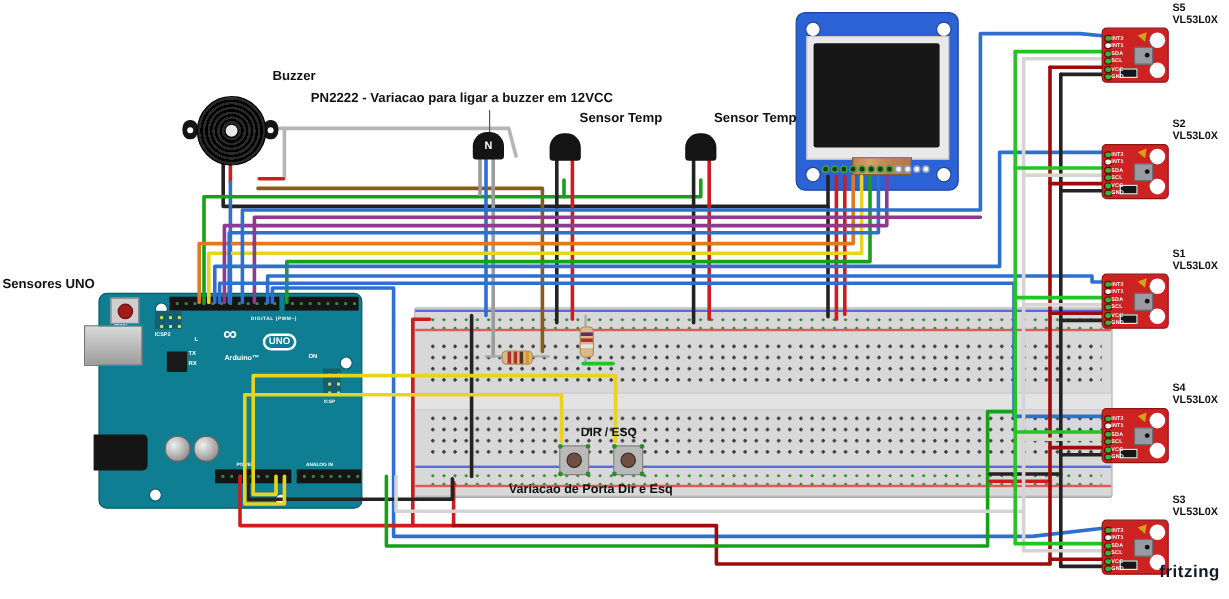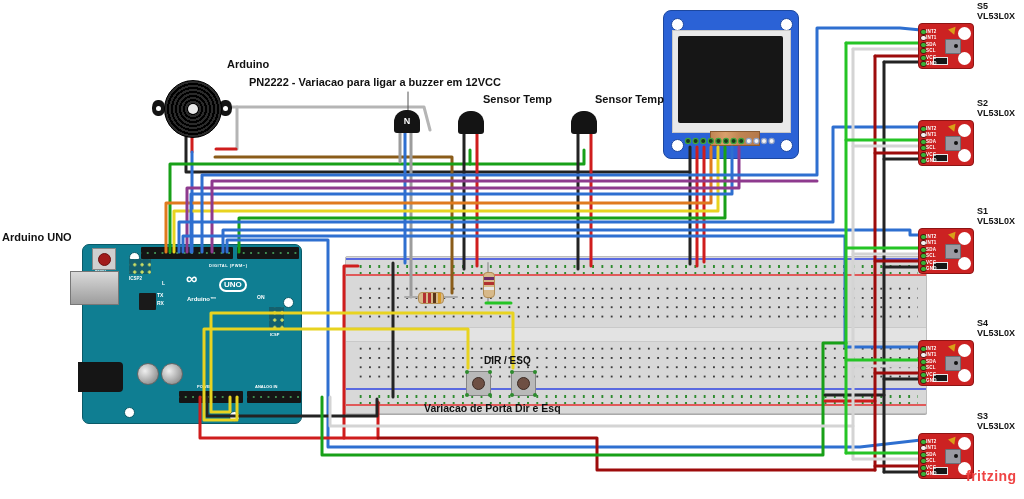--- a/index.html
+++ b/index.html
@@ -76,21 +76,21 @@
   .vl .hole{position:absolute;left:39px;width:13px;height:13px;border-radius:50%;background:#fff}
   .vl .chip{position:absolute;left:26px;top:15px;width:14px;height:13px;background:#9a9aa2;border:1px solid #6d6d75}
   .vl .chip i{position:absolute;right:2px;top:4px;width:4px;height:4px;background:#111;border-radius:50%}
   .vl .tri{position:absolute;left:30px;top:4px;width:0;height:0;border-left:4px solid transparent;
       border-right:4px solid transparent;border-bottom:7px solid #d8a018;transform:rotate(160deg)}
   .vl .smd{position:absolute;left:14px;top:33px;width:13px;height:6px;background:#161616;border:1px solid #e6e6e6}
   .vl .pin{position:absolute;left:1px;width:4.5px;height:4.5px;border-radius:50%;border:0.5px solid #5e0b0b}
   .vl .plabel{position:absolute;left:7px;color:#fff;font-size:4.5px;font-weight:bold;line-height:5px;letter-spacing:0.2px}
   .shead{position:absolute;font-size:9px;font-weight:bold;color:#111;line-height:9.5px;z-index:50}
 
-  .watermark{color:#ef4444;font-size:14px;font-weight:bold;letter-spacing:0.5px}
+  .watermark{color:#0f172a;font-size:14px;font-weight:bold;letter-spacing:0.5px}
 </style>
 </head>
 <body>
 
 <svg id="wires" width="1024" height="499">
     <polyline points="186,130 186,172 690,172" fill="none" stroke="#232323" stroke-width="3" stroke-linejoin="round" stroke-linecap="round"></polyline>
     <polyline points="690,147 690,264" fill="none" stroke="#232323" stroke-width="3" stroke-linejoin="round" stroke-linecap="round"></polyline>
     <polyline points="192,130 192,152" fill="none" stroke="#cf1d1d" stroke-width="3" stroke-linejoin="round" stroke-linecap="round"></polyline>
     <polyline points="192,152 192,252" fill="none" stroke="#2e6fd0" stroke-width="3" stroke-linejoin="round" stroke-linecap="round"></polyline>
     <polyline points="230,107 424,107 430,130" fill="none" stroke="#b5b5b5" stroke-width="3" stroke-linejoin="round" stroke-linecap="round"></polyline>
@@ -261,23 +261,23 @@
 <div class="abs tft">
   <div class="hole" style="left:7px;top:7px"></div>
   <div class="hole" style="left:116px;top:7px"></div>
   <div class="hole" style="left:7px;top:128px"></div>
   <div class="hole" style="left:116px;top:128px"></div>
   <div class="bez"></div>
   <div class="scr"></div>
   <div class="flex"></div>
 </div>
 
-<div class="lbl" style="left:2px;top:231px;font-size:11px">Arduino UNO</div>
-<div class="lbl" style="left:227px;top:58px;font-size:11px">Arduino</div>
-<div class="lbl" style="left:249px;top:76px;font-size:11px">PN2222 - Variacao para ligar a buzzer em 12VCC</div>
+<div class="lbl" style="left:2px;top:231px;font-size:11px">Sensores UNO</div>
+<div class="lbl" style="left:227px;top:58px;font-size:11px">Buzzer</div>
+<div class="lbl" style="left:259px;top:76px;font-size:11px">PN2222 - Variacao para ligar a buzzer em 12VCC</div>
 <div class="lbl" style="left:483px;top:93px;font-size:11px">Sensor Temp</div>
 <div class="lbl" style="left:595px;top:93px;font-size:11px">Sensor Temp</div>
 <div class="lbl" style="left:484px;top:355px;font-size:10px">DIR / ESQ</div>
 <div class="lbl" style="left:424px;top:402px;font-size:10.5px">Variacao de Porta Dir e Esq</div>
 <div class="lbl watermark" style="left:966px;top:468px;font-weight:bold">fritzing</div>
 
 <div class="vl" style="left: 918px; top: 23px;">
     <div class="hole" style="top:3px"></div>
     <div class="hole" style="top:28px"></div>
     <div class="tri"></div>

